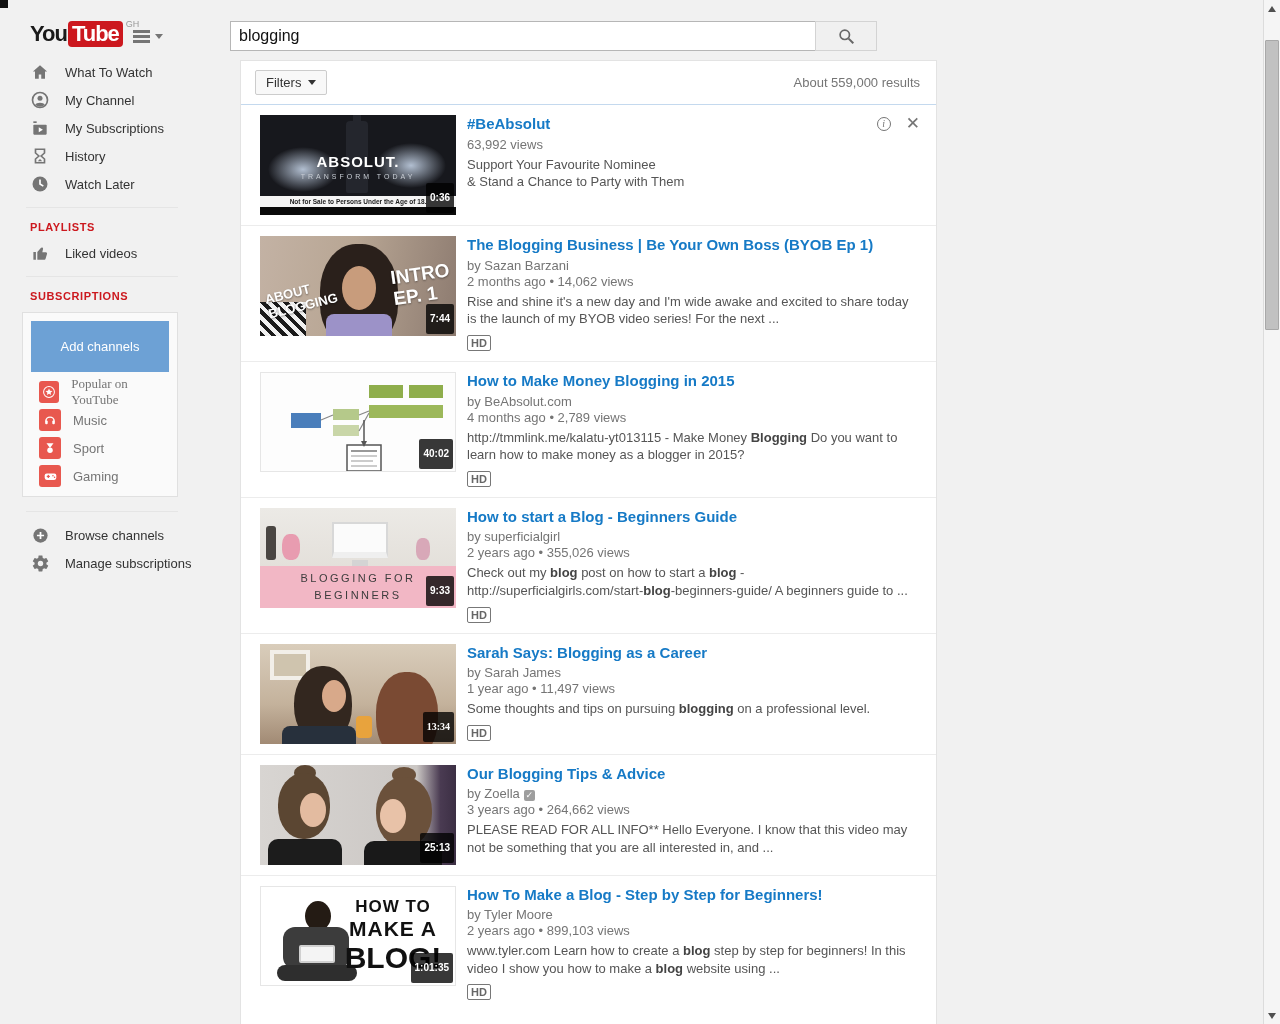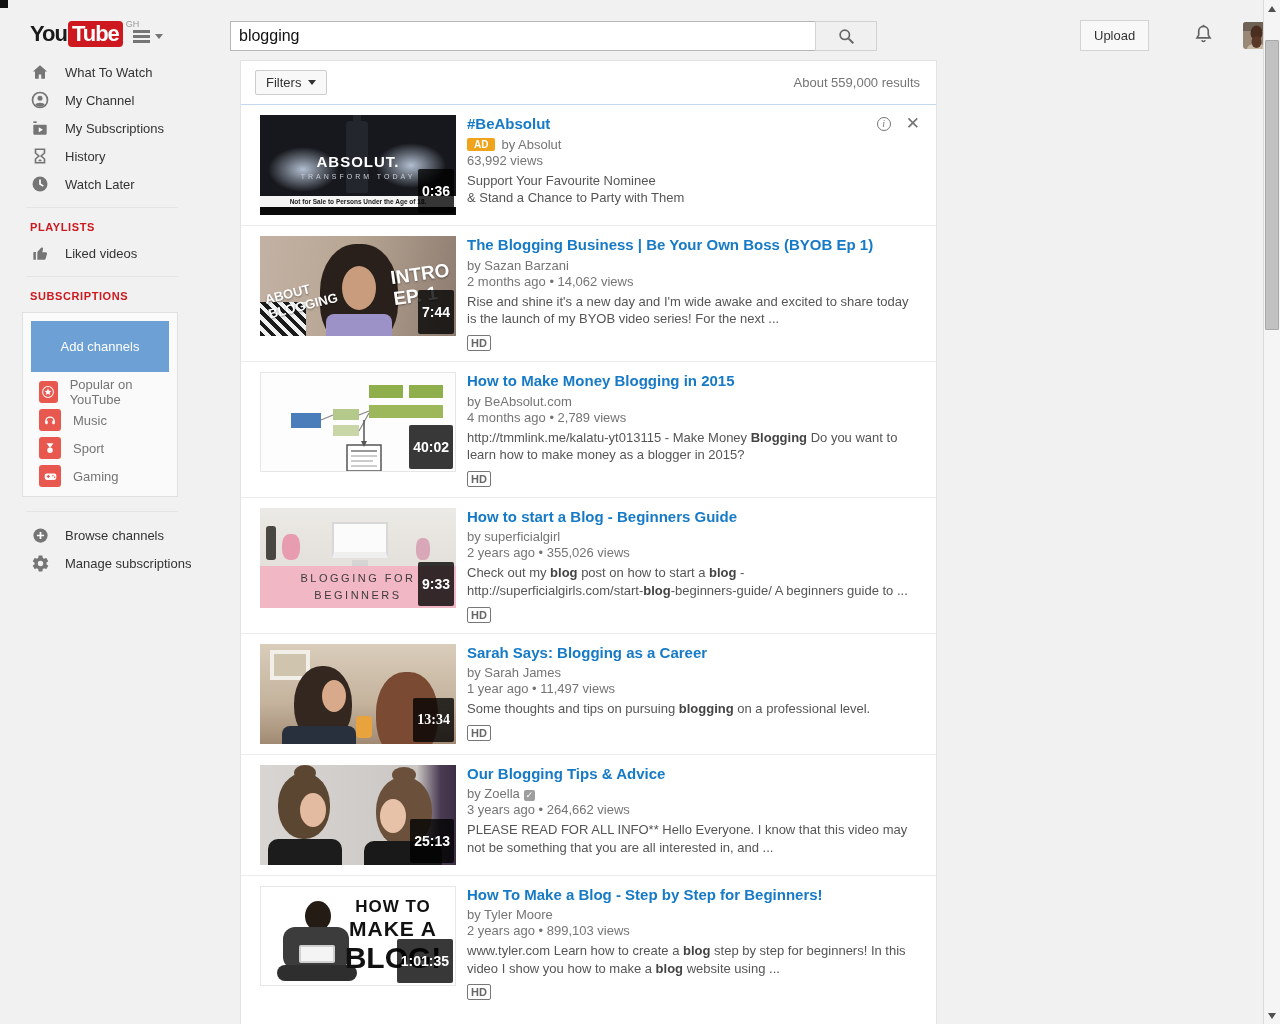--- a/index.html
+++ b/index.html
@@ -51,22 +51,22 @@
     border-bottom:1px solid #c4d9ee; }
   .filters-btn { font-size:13px; color:#333; background:#f8f8f8; border:1px solid #cccccc; border-radius:2px;
     padding:4px 10px; cursor:pointer; font-family:"Liberation Sans",sans-serif; display:flex; align-items:center;}
   .filters-btn .caret { margin-left:7px; border-top-color:#333; }
   .results-count { font-size:13px; color:#757575; padding-right:2px;}
 
   .row { display:flex; padding:10px 16px 10px 19px; }
   .row + .row { border-top:1px solid #ececec; }
   .thumb { position:relative; width:196px; height:100px; flex:none; margin-right:11px; cursor:pointer;
     overflow:hidden; background:#ddd; }
-  .dur { position:absolute; right:2px; bottom:2px; background:rgba(0,0,0,.78); color:#fff; font-size:14px;
-    font-weight:bold; line-height:16px; padding:14px 4px; border-radius:2px; }
+  .dur { position:absolute; right:2px; bottom:2px; background:rgba(0,0,0,.78); color:#fff; font-size:10px;
+    font-weight:bold; line-height:16px; padding:7px 4px; border-radius:2px; }
   .meta-block { flex:1; min-width:0; position:relative; }
   .vid-title { font-size:15px; font-weight:bold; color:#167ac6; text-decoration:none; display:inline-block;
     margin-bottom:3px; cursor:pointer; line-height:1.25; }
   .byline { font-size:13px; color:#757575; margin-bottom:1px; cursor:pointer; }
   .meta { font-size:13px; color:#757575; margin-bottom:4px; }
   .desc { font-size:13px; color:#555; line-height:1.35; max-height:36px; overflow:hidden; }
   .desc b { color:#444; }
   .hd { display:inline-block; margin-top:7px; border:1px solid #777; border-radius:2px; color:#666;
     font-size:11px; font-weight:bold; line-height:14px; padding:0 3px; }
   .ad-badge { display:inline-block; background:#f0a41c; color:#fff; font-size:10px; font-weight:bold;
@@ -181,39 +181,20 @@
   </div>
   <div class="search-area">
     <input class="search-input" type="text" value="blogging" style="">
     <button class="search-btn">
       <svg width="17" height="17" viewBox="0 0 20 20">
         <circle cx="8" cy="8" r="5.5" fill="none" stroke="#666" stroke-width="2"></circle>
         <line x1="12.5" y1="12.5" x2="18" y2="18" stroke="#666" stroke-width="2.4"></line>
       </svg>
     </button>
   </div>
-  <div class="mast-right">
-    <button class="upload-btn">Upload</button>
-    <span class="bell">
-      <svg width="23" height="23" viewBox="0 0 24 24" fill="none" stroke="#616161" stroke-width="1.7">
-        <path d="M12 4.5a5 5 0 0 0-5 5v4.2L5.2 16.5h13.6L17 13.7V9.5a5 5 0 0 0-5-5z"></path>
-        <path d="M10.2 19a1.9 1.9 0 0 0 3.6 0"></path>
-        <line x1="12" y1="3" x2="12" y2="4.5"></line>
-      </svg>
-    </span>
-    <span class="avatar">
-      <svg width="27" height="27" viewBox="0 0 27 27">
-        <rect width="27" height="27" fill="#9a8876"></rect>
-        <rect x="0" y="0" width="27" height="9" fill="#6e6257"></rect>
-        <ellipse cx="13.5" cy="11" rx="6" ry="7.5" fill="#4a2e1f"></ellipse>
-        <path d="M4 27c0-7 19-7 19 0z" fill="#caB9a4"></path>
-        <ellipse cx="13.5" cy="20" rx="5" ry="6" fill="#5a3827"></ellipse>
-      </svg>
-    </span>
-  </div>
 </header>
 
 <aside class="sidebar">
   <div class="side-item">
     <span class="ic">
       <svg width="20" height="20" viewBox="0 0 24 24">
           <path d="M12 4l-8.5 7.5H6V20h4.5v-5h3v5H18v-8.5h2.5z" fill="#757575"></path>
         </svg>
     </span>
     <span>What To Watch</span>
@@ -266,21 +247,21 @@
       </svg>
     </span>
     <span>Liked videos</span>
   </div>
 
   <div class="side-divider"></div>
   <div class="side-header">SUBSCRIPTIONS</div>
 
   <div class="sub-box">
     <button class="add-channels-btn">Add channels</button>
-    <div class="chan-item" style="margin-top:6px;">
+    <div class="chan-item" style="margin-top:6px;font-family:Liberation Serif, serif;">
       <span class="tile">
         <svg width="14" height="14" viewBox="0 0 22 22">
             <circle cx="11" cy="11" r="8.5" fill="none" stroke="#fff" stroke-width="1.6"></circle>
             <path d="M11 5.5l1.6 3.6 3.9.3-3 2.6.9 3.8L11 13.7l-3.4 2.1.9-3.8-3-2.6 3.9-.3z" fill="#fff"></path>
           </svg>
       </span>
       <span>Popular on YouTube</span>
     </div>
     <div class="chan-item">
       <span class="tile">
@@ -356,23 +337,20 @@
       <span class="strip">Not for Sale to Persons Under the Age of 18.</span>
       <span class="blackband"></span>
       <span class="dur">0:36</span>
     </div>
     <div class="meta-block">
       <div class="ad-icons">
         <span class="info-i">i</span>
         <span class="close-x">✕</span>
       </div>
       <a class="vid-title">#BeAbsolut</a>
-      <div class="byline">
-        <span class="ad-badge">AD</span><span>by Absolut</span>
-      </div>
       <div class="meta">63,992 views</div>
       <div class="desc">
         <span>Support Your Favourite Nominee</span><br>
         <span>&amp; Stand a Chance to Party with Them</span>
       </div>
     </div>
   </div>
 
   <div class="row">
     <div class="thumb t-sazan">

